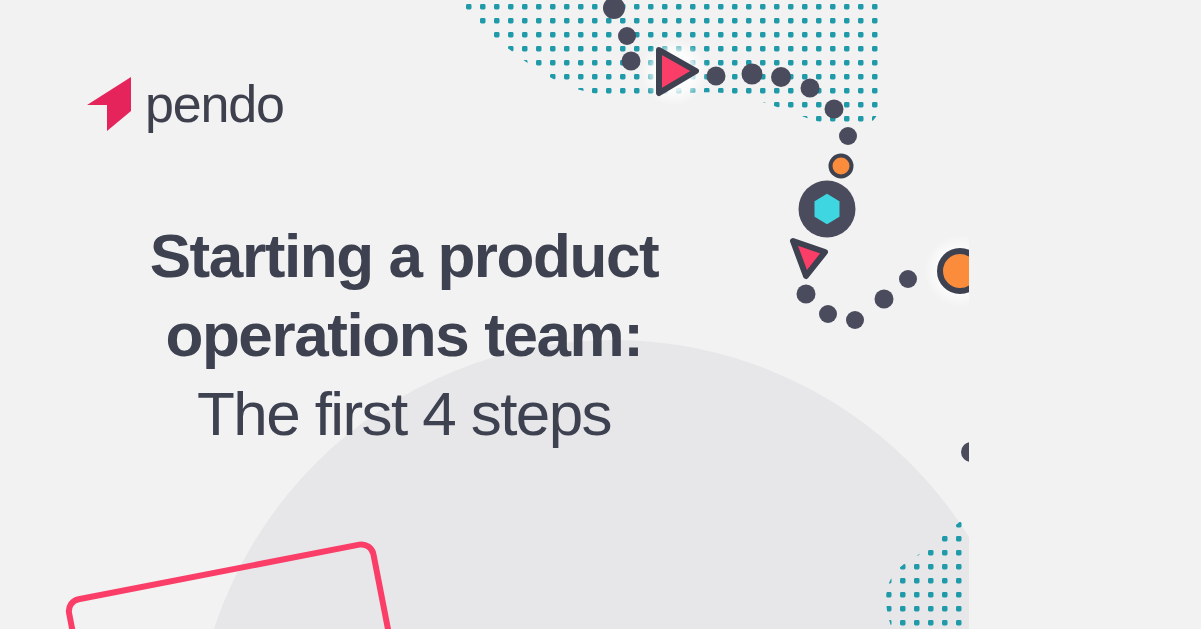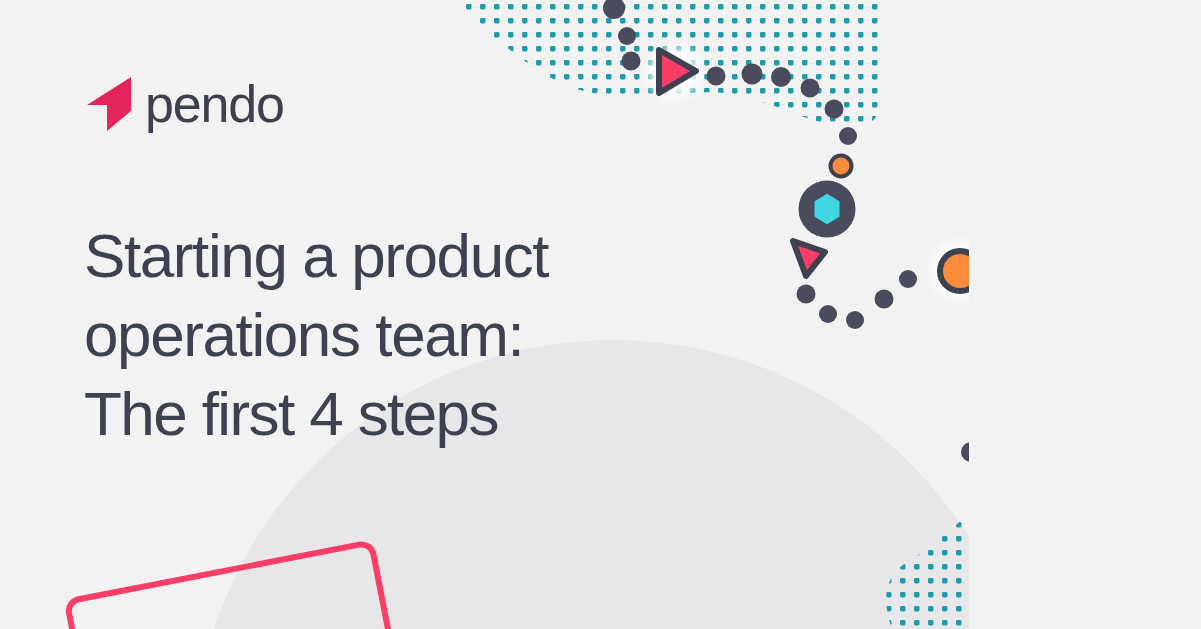--- a/index.html
+++ b/index.html
@@ -7,20 +7,21 @@
     width:1201px; height:629px;
     overflow:hidden;
     background:#F2F2F2;
     font-family:"Liberation Sans", sans-serif;
   }
   #card {
     position:relative;
     width:969px; height:629px;
     background:#F2F2F2;
     overflow:hidden;
+    text-align:center;
   }
   #bg-art {
     position:absolute; inset:0;
     width:1201px; height:629px;
     pointer-events:none;
   }
   
   #logo {
     position:absolute;
     left:86px; top:76px;
@@ -43,21 +44,21 @@
   }
   .hl-line {
     display:block;
     color:#3E4150;
     font-size:62px;
     line-height:79px;
     letter-spacing:-1.4px;
     white-space:nowrap;
     font-family:"Liberation Sans", sans-serif;
   }
-  .hl-light { font-weight:400; }
+  .hl-light { font-weight:700; }
   .hl-bold  { font-weight:400; letter-spacing:-1.6px; }
 </style>
 </head>
 <body>
 
 <div id="card">
 
   <svg id="bg-art" viewBox="0 0 1201 629" aria-hidden="true">
     <defs>
 

